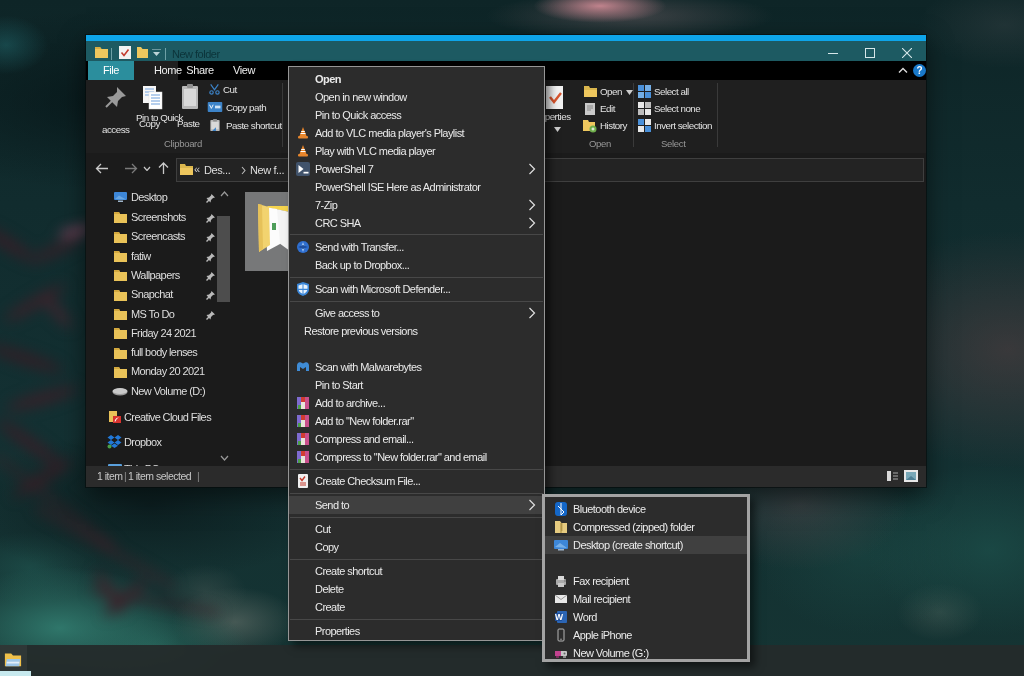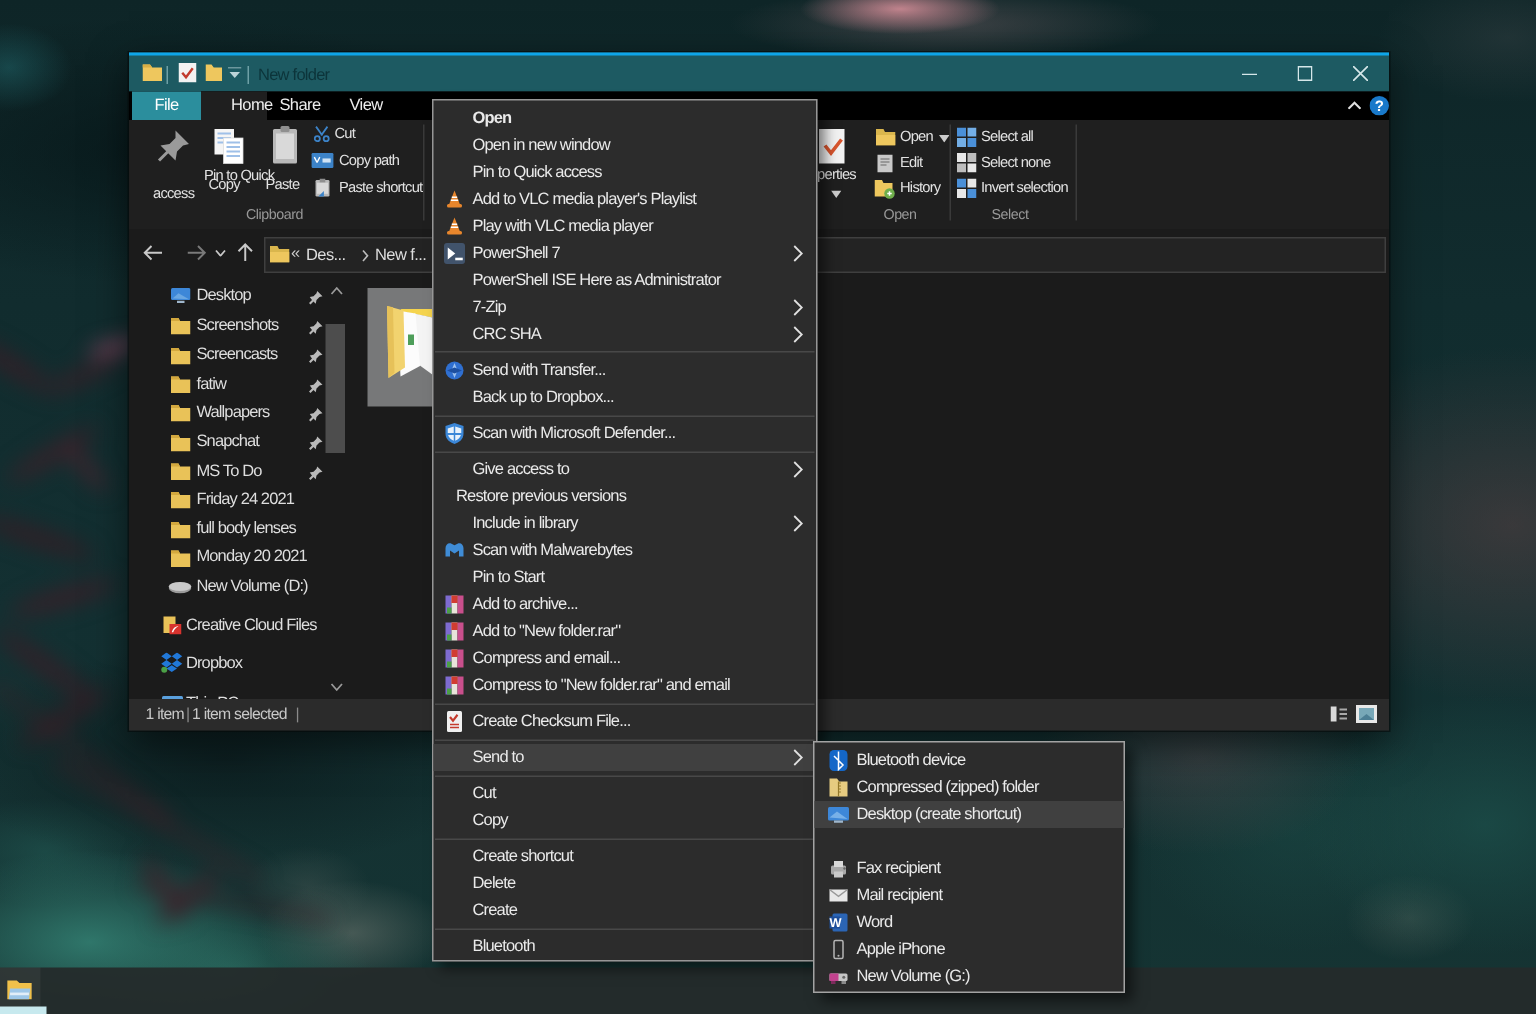--- a/index.html
+++ b/index.html
@@ -25,21 +25,21 @@
 radial-gradient(60px 40px at 205px 592px, rgba(95,105,100,.3), rgba(95,105,100,0) 70%),
 linear-gradient(180deg,#0e2527 0%,#112c2e 30%,#133032 60%,#153433 100%);}
 #plant{position:absolute;inset:0;filter:blur(7px);}
 .leaf{position:absolute;background:#371e27;border-radius:50%;}
 .stem{position:absolute;background:#3c1f27;border-radius:3px;}
 
 #taskbar{position:absolute;left:0;top:645px;width:1024px;height:31px;background:rgba(36,42,42,.94);}
 #tbline{position:absolute;left:0;top:671px;width:31px;height:5px;background:#c7e9ee;}
 
 #win{position:absolute;left:86px;top:35px;width:840px;height:452px;background:#1b1b1b;box-shadow:0 8px 24px rgba(0,0,0,.55);outline:1px solid rgba(5,10,10,.6);}
-#titlebar{position:absolute;left:0;top:0;width:840px;height:26px;background:#1d5a62;border-top:2px solid #0ea5e9;}
+#titlebar{position:absolute;left:0;top:0;width:840px;height:26px;background:#1d5a62;border-top:6px solid #0ea5e9;}
 #title{position:absolute;left:86px;top:7px;color:#0c343a;font-size:11px;letter-spacing:-0.5px;}
 .qsep{position:absolute;top:7px;width:1px;height:12px;background:#6ea0a6;}
 #tabs{position:absolute;left:0;top:26px;width:840px;height:19px;background:#000;}
 .tab{position:absolute;top:0;height:19px;color:#eee;font-size:11px;letter-spacing:-0.4px;line-height:19px;text-align:center;}
 #tabfile{left:2px;width:46px;background:#2b8e9d;color:#fff;}
 #tabhome{left:48px;width:44px;background:#1f1f1f;padding-left:20px;}
 #ribbon{position:absolute;left:0;top:45px;width:840px;height:73px;background:#1f1f1f;color:#e4e4e4;}
 .glabel{position:absolute;top:58px;font-size:9.5px;letter-spacing:-0.3px;color:#989898;}
 .gsep{position:absolute;top:3px;width:1px;height:64px;background:#3a3a3a;}
 .rtext{position:absolute;font-size:9.8px;letter-spacing:-0.5px;color:#e2e2e2;}
@@ -47,21 +47,21 @@
 #addr{position:absolute;left:0;top:118px;width:840px;height:33px;background:#1b1b1b;color:#c9c9c9;}
 #addrbox{position:absolute;left:90px;top:5px;width:748px;height:24px;background:#232323;border:1px solid #3f3f3f;}
 
 #mainarea{position:absolute;left:0;top:151px;width:840px;height:280px;background:#1b1b1b;overflow:hidden;}
 .side{position:absolute;font-size:11px;letter-spacing:-0.6px;color:#dedede;white-space:nowrap;}
 #tile{position:absolute;left:159px;top:6px;width:47px;height:79px;background:#777879;}
 
 #status{position:absolute;left:0;top:431px;width:840px;height:21px;background:#2b2b2b;color:#c8c8c8;font-size:10.5px;letter-spacing:-0.5px;}
 
 #menu{position:absolute;left:288px;top:66px;width:257px;height:575px;background:#2c2c2c;border:1px solid #969696;box-shadow:5px 5px 8px rgba(0,0,0,.5);}
-#submenu{position:absolute;left:542px;top:494px;width:208px;height:168px;background:#2c2c2c;border:1px solid #a3a3a3;box-shadow:5px 5px 8px rgba(0,0,0,.5);}
+#submenu{position:absolute;left:542px;top:494px;width:208px;height:168px;background:#2c2c2c;border:3px solid #a3a3a3;box-shadow:5px 5px 8px rgba(0,0,0,.5);}
 .mi{position:absolute;left:0;width:100%;height:18px;line-height:18px;color:#eaeaea;font-size:11px;letter-spacing:-0.55px;padding-left:26px;white-space:nowrap;}
 .mi .ic{position:absolute;left:7px;top:2px;width:14px;height:14px;}
 .sep{position:absolute;left:1px;width:253px;height:1px;background:#484848;}
 .arr{position:absolute;right:8px;top:3px;}
 .hl{background:#404040;}
 .smi{position:absolute;left:0;width:100%;height:18px;line-height:18px;color:#eaeaea;font-size:11px;letter-spacing:-0.55px;padding-left:28px;white-space:nowrap;}
 .smi .ic{position:absolute;left:9px;top:2px;width:14px;height:14px;}
 </style></head>
 <body>
 <div id="bg"></div>
@@ -433,23 +433,20 @@
   <div class="sep" style="top:210px;"></div>
   <div class="mi" style="top:213px;"><svg class="ic" viewBox="0 0 14 14">
         <path d="M7 0l6 2v5c0 4-3 6-6 7-3-1-6-3-6-7V2z" fill="#3b87d8"></path>
         <path d="M2.5 3.6l4-1.3v4.4h-4zM11.5 3.6l-4-1.3v4.4h4zM2.7 8h3.8v3.8C4.7 11 3.2 9.8 2.7 8zM11.3 8H7.5v3.8c1.8-.8 3.3-2 3.8-3.8z" fill="#e8f2fc"></path>
       </svg>Scan with Microsoft Defender...</div>
   <div class="sep" style="top:234px;"></div>
   <div class="mi" style="top:237px;">Give access to<svg class="arr" width="8" height="12" viewBox="0 0 8 12">
         <path d="M1.5 1l5 5-5 5" stroke="#e0e0e0" stroke-width="1.2" fill="none"></path>
       </svg></div>
   <div class="mi" style="top:255px;padding-left:15px;">Restore previous versions</div>
-  <div class="mi" style="top:273px;">Include in library<svg class="arr" width="8" height="12" viewBox="0 0 8 12">
-        <path d="M1.5 1l5 5-5 5" stroke="#e0e0e0" stroke-width="1.2" fill="none"></path>
-      </svg></div>
   <div class="mi" style="top:291px;"><svg class="ic" viewBox="0 0 14 14">
         <path d="M1 11V5.5C1 3 3 1.5 5 2.5l2 1 2-1c2-1 4 .5 4 3V11h-3V7l-3 2-3-2v4z" fill="#3f8cd6"></path>
       </svg>Scan with Malwarebytes</div>
   <div class="mi" style="top:309px;">Pin to Start</div>
   <div class="mi" style="top:327px;"><svg class="ic" viewBox="0 0 14 14">
         <rect x="1" y="1" width="4" height="12" fill="#7e6bd0"></rect>
         <rect x="5" y="1" width="4" height="12" fill="#e8e4da"></rect>
         <rect x="9" y="1" width="4" height="12" fill="#c94f8c"></rect>
         <rect x="5" y="1" width="4" height="5" fill="#d23c32"></rect>
         <rect x="2" y="9" width="3" height="4" fill="#4ba046"></rect>
@@ -486,21 +483,21 @@
         <path d="M1.5 1l5 5-5 5" stroke="#e0e0e0" stroke-width="1.2" fill="none"></path>
       </svg></div>
   <div class="sep" style="top:450px;"></div>
   <div class="mi" style="top:453px;">Cut</div>
   <div class="mi" style="top:471px;">Copy</div>
   <div class="sep" style="top:492px;"></div>
   <div class="mi" style="top:495px;">Create shortcut</div>
   <div class="mi" style="top:513px;">Delete</div>
   <div class="mi" style="top:531px;">Create</div>
   <div class="sep" style="top:552px;"></div>
-  <div class="mi" style="top:555px;">Bluetooth</div>
+  <div class="mi" style="top:555px;">Properties</div>
 </div>
 <div id="submenu">
   <div class="smi" style="top:3px;"><svg class="ic" viewBox="0 0 14 14">
         <rect x="1" width="12" height="14" rx="3" fill="#1467c8"></rect>
         <path d="M7 1v12l3-3-6-6M7 13l3-3-6-6" stroke="#fff" stroke-width="1" fill="none"></path>
       </svg>Bluetooth device</div>
   <div class="smi" style="top:21px;"><svg class="ic" viewBox="0 0 14 14">
         <path d="M1 1h5l1.5 2H13v10H1z" fill="#e6cb80"></path>
         <path d="M7 3v10M7 4h1.6M7 6h1.6M7 8h1.6M7 10h1.6" stroke="#94782a" stroke-width=".8"></path>
       </svg>Compressed (zipped) folder</div>

